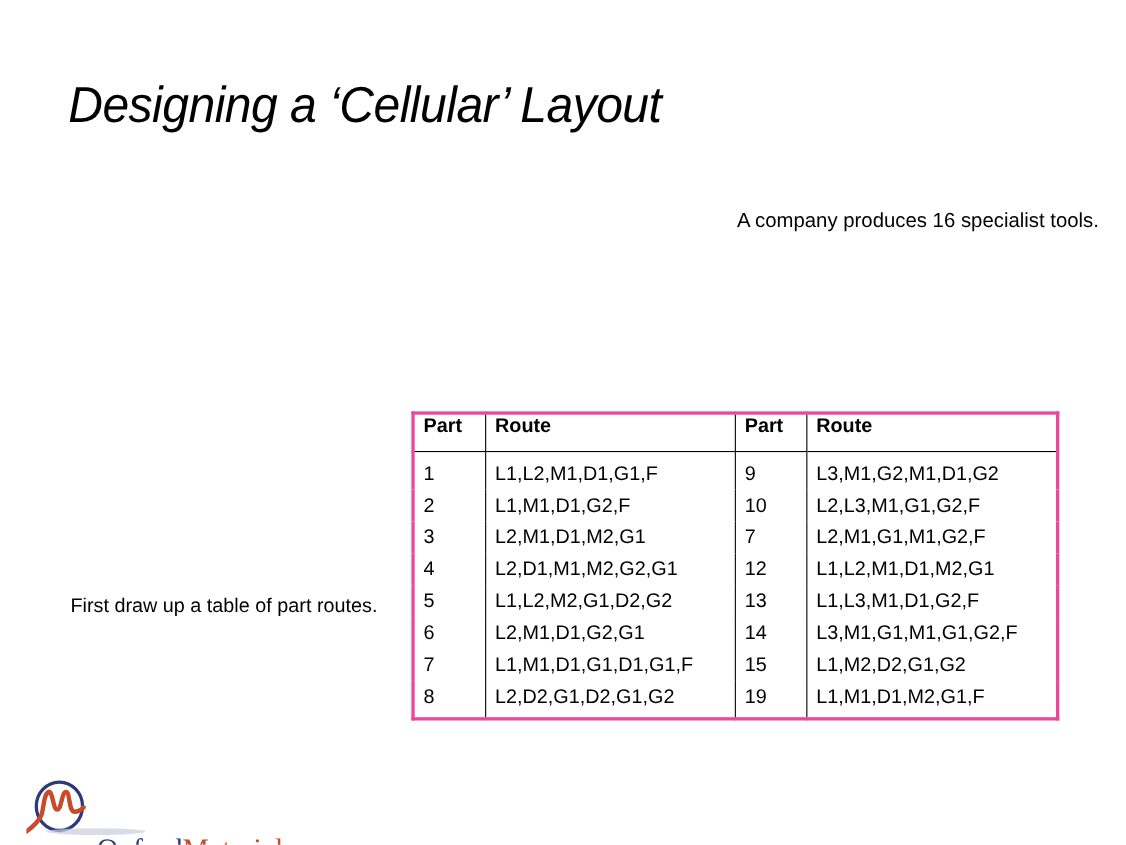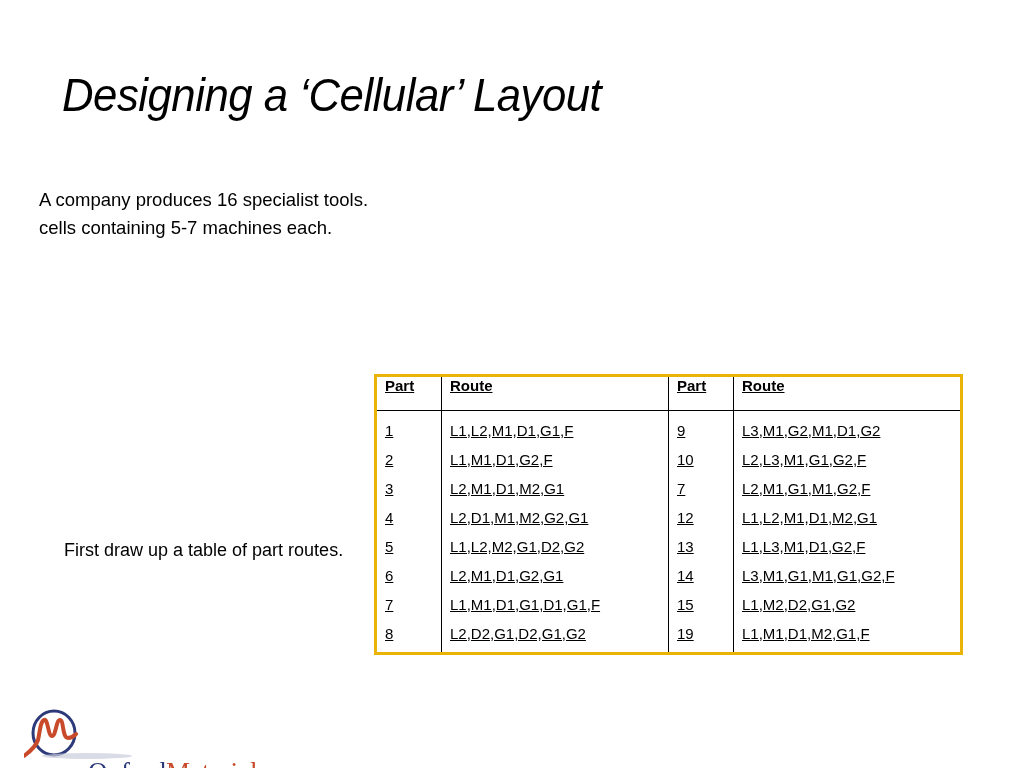--- a/index.html
+++ b/index.html
@@ -1,21 +1,21 @@
 <!DOCTYPE html>
 <html><head>
 <meta charset="utf-8">
 <style>
   html, body { margin:0; padding:0; }
   body { width:1024px; height:768px; background:#ffffff; position:relative; overflow:hidden; font-family:"Liberation Sans", sans-serif; color:#000; }
   .title { position:absolute; left:62px; top:68px; font-size:46px; font-style:italic; font-weight:normal; letter-spacing:-0.5px; white-space:nowrap; transform:scaleX(0.95); transform-origin:left top; }
-  .intro { position:absolute; left:39px; top:186px; width:960px; font-size:18.5px; line-height:27.5px; }
+  .intro { position:absolute; left:39px; top:186px; width:960px; font-size:18.5px; line-height:27.5px;text-align:right; }
   .intro div { white-space:nowrap; }
   .note { position:absolute; left:64px; top:537px; font-size:18px; line-height:26px; width:300px; }
-  table.routes { position:absolute; left:374px; top:374px; border-collapse:collapse; border:3px solid #eab308; font-size:15px;text-decoration:underline; }
+  table.routes { position:absolute; left:374px; top:374px; border-collapse:collapse; border:3px solid #ec4899; font-size:18px; }
   table.routes th, table.routes td { text-align:left; padding:0 8px; vertical-align:top; }
   table.routes th { font-weight:bold; height:33px; border-bottom:1.5px solid #000; }
   table.routes td { height:29px; line-height:29px; }
   table.routes tbody tr:first-child td { padding-top:5px; }
   table.routes tbody tr:last-child td { padding-bottom:4px; }
   .c-part { width:48px; }
   .c-route { width:210px; }
   .c-part2 { width:48px; }
   .c-route2 { width:210px; }
   .vl { border-left:1.5px solid #000; }
@@ -25,21 +25,20 @@
   .logo-materials { color:#c84a2a; }
   .logo-shadow { position:absolute; left:18px; top:47px; width:90px; height:6px; border-radius:50%; background:#c9ccdb; opacity:0.7; }
 </style>
 </head>
 <body>
 
 <div class="title">Designing a ‘Cellular’ Layout</div>
 
 <div class="intro">
   <div>A company produces 16 specialist tools.</div>
-  <div>cells containing 5-7 machines each.</div>
 </div>
 
 <div class="note">First draw up a table of part routes.</div>
 
 <table class="routes">
   <thead>
     <tr>
       <th class="c-part">Part</th>
       <th class="c-route vl">Route</th>
       <th class="c-part2 vl">Part</th>

